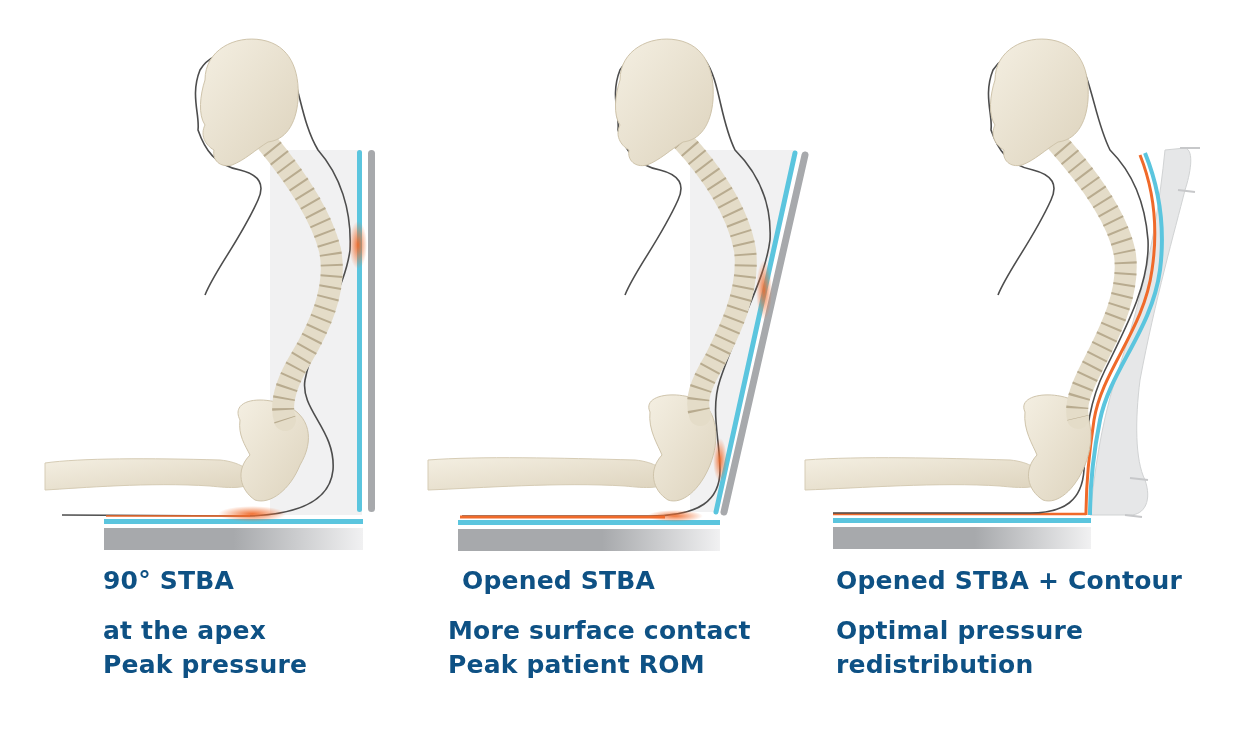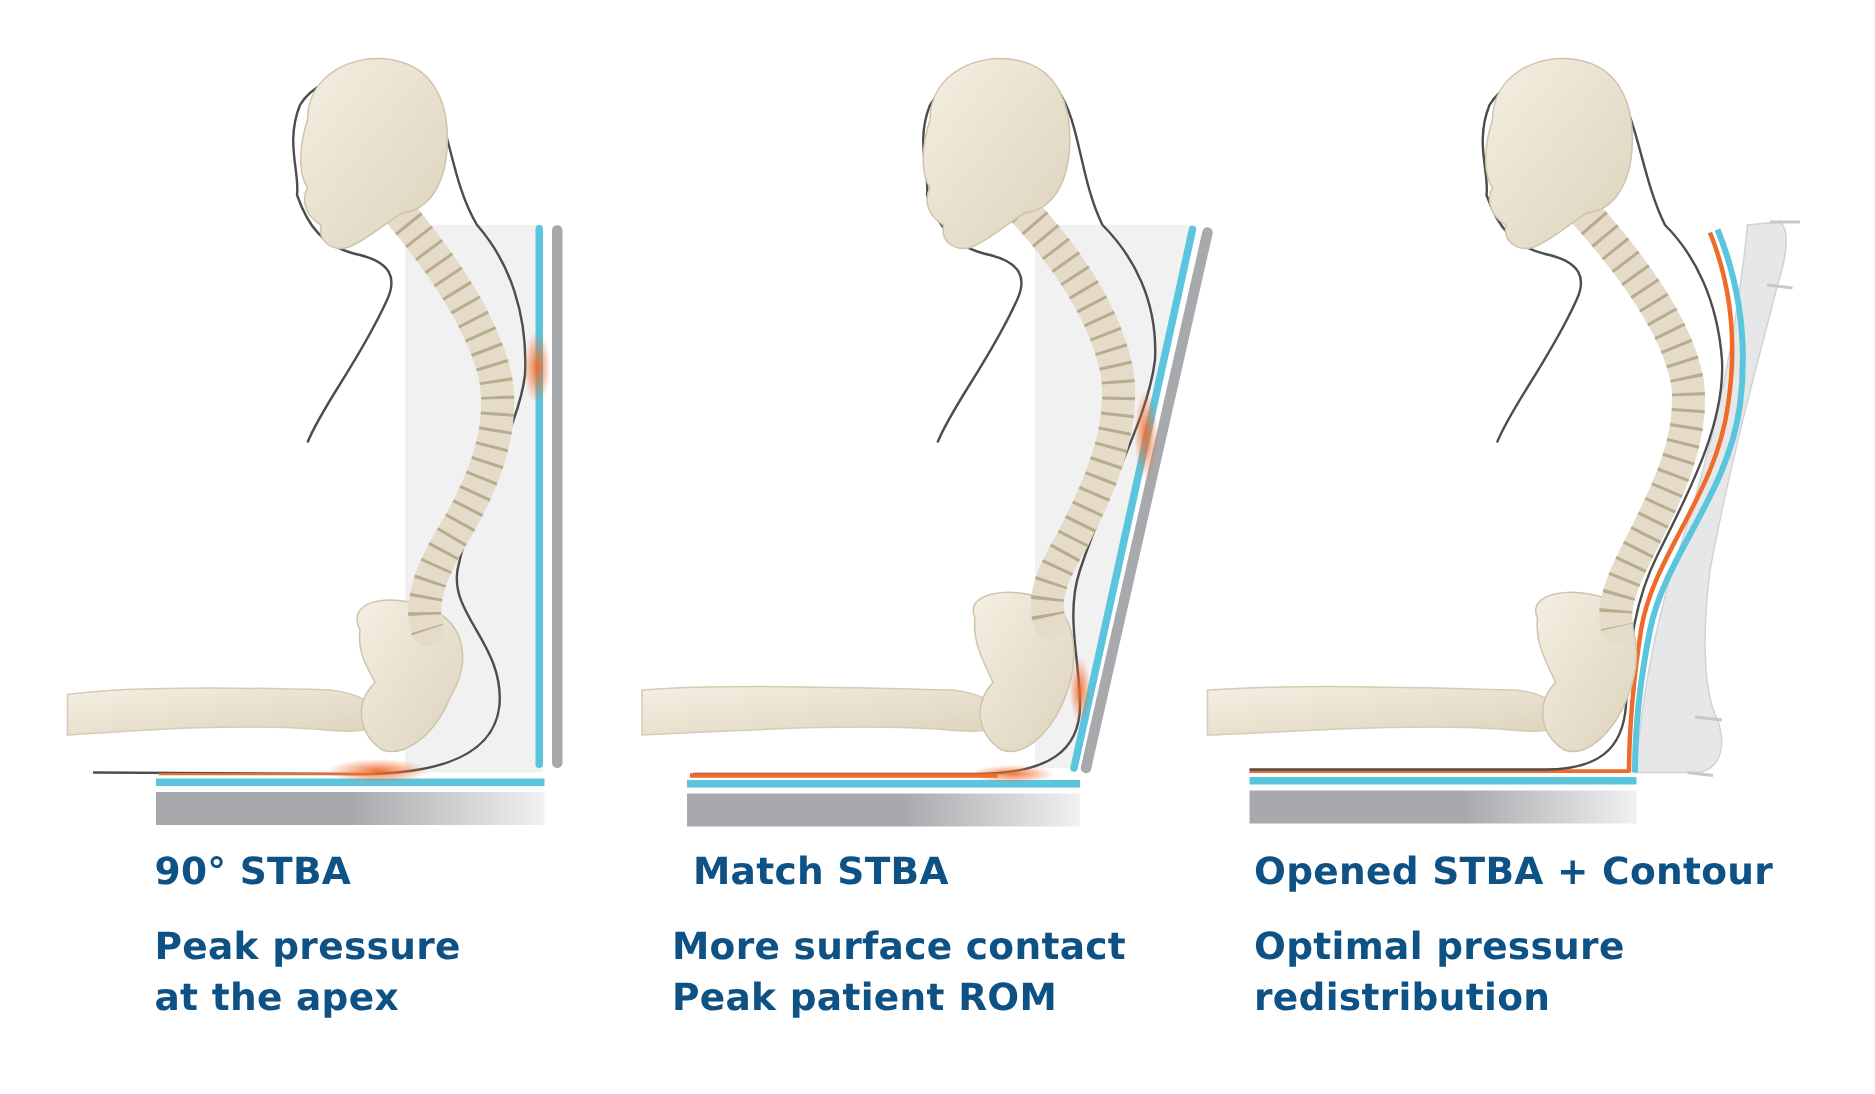--- a/index.html
+++ b/index.html
@@ -50,22 +50,22 @@
     <path d="M265 140 C290 170 320 210 330 250 C338 290 318 330 300 360 C285 385 280 405 285 420" fill="none" stroke="#b8ab8f" stroke-width="22" stroke-dasharray="2 9" stroke-linecap="butt"></path>
 
     <path d="M205 80 C205 50 235 35 262 40 C290 45 300 70 298 100 C296 125 285 140 268 142 C255 150 245 160 232 165 C220 168 212 160 214 150 C205 145 200 135 205 125 C198 115 200 95 205 80 Z" fill="url(#boneGrad)" stroke="#cfc4ab" stroke-width="1"></path>
 
     <ellipse cx="358" cy="245" rx="9" ry="24" fill="url(#p1glowA)"></ellipse>
     <ellipse cx="252" cy="514" rx="34" ry="8" fill="url(#p1glowA)"></ellipse>
     <line x1="106" y1="516" x2="250" y2="516" stroke="#f06a2a" stroke-width="1.5"></line>
   </svg>
   <div class="cap title" style="left:103px;top:566px;">90° STBA</div>
   <div class="cap desc" style="left:103px;top:614px;">
+    <span>at the apex</span>
     <span>Peak pressure</span>
-    <span>at the apex</span>
   </div>
 </div>
 
 <div class="panel" style="left:420px;width:400px;">
   <svg class="art" width="400" height="560">
     <defs>
       <radialGradient id="p2glow" cx="50%" cy="50%" r="50%">
         <stop offset="0%" stop-color="#f06a2a" stop-opacity="0.9"></stop>
         <stop offset="100%" stop-color="#f06a2a" stop-opacity="0"></stop>
       </radialGradient>
@@ -88,21 +88,21 @@
     <path d="M8 460 C60 456 140 458 215 460 C235 462 245 470 250 478 C245 490 225 488 205 486 C140 482 60 488 8 490 Z" fill="url(#boneGrad2)" stroke="#d6ccb5" stroke-width="1"></path>
     <path d="M230 412 C222 395 255 390 278 400 C298 410 300 440 290 465 C280 490 262 505 248 500 C232 490 228 470 242 455 C238 445 228 430 230 412 Z" fill="url(#boneGrad2)" stroke="#cfc4ab" stroke-width="1"></path>
     <path d="M262 140 C290 170 318 210 325 250 C330 290 310 330 295 360 C280 385 275 400 280 415" fill="none" stroke="#e4dcc8" stroke-width="22" stroke-linecap="round"></path>
     <path d="M262 140 C290 170 318 210 325 250 C330 290 310 330 295 360 C280 385 275 400 280 415" fill="none" stroke="#b8ab8f" stroke-width="22" stroke-dasharray="2 9"></path>
     <path d="M200 80 C200 50 230 35 257 40 C285 45 295 70 293 100 C291 125 280 140 263 142 C250 150 240 160 227 165 C215 168 207 160 209 150 C200 145 195 135 200 125 C193 115 195 95 200 80 Z" fill="url(#boneGrad2)" stroke="#cfc4ab" stroke-width="1"></path>
     <ellipse cx="344" cy="290" rx="8" ry="30" fill="url(#p2glow)"></ellipse>
     <ellipse cx="300" cy="460" rx="7" ry="22" fill="url(#p2glow)"></ellipse>
     <line x1="40" y1="517" x2="245" y2="517" stroke="#f06a2a" stroke-width="3"></line>
     <ellipse cx="255" cy="516" rx="28" ry="6" fill="url(#p2glow)"></ellipse>
   </svg>
-  <div class="cap title" style="left:42px;top:566px;">Match STBA</div>
+  <div class="cap title" style="left:42px;top:566px;">Opened STBA</div>
   <div class="cap desc" style="left:28px;top:614px;">
     <span>More surface contact</span>
     <span>Peak patient ROM</span>
   </div>
 </div>
 
 <div class="panel" style="left:790px;width:460px;">
   <svg class="art" width="460" height="560">
     <defs>
       <linearGradient id="baseGrad3" x1="0" x2="1">

